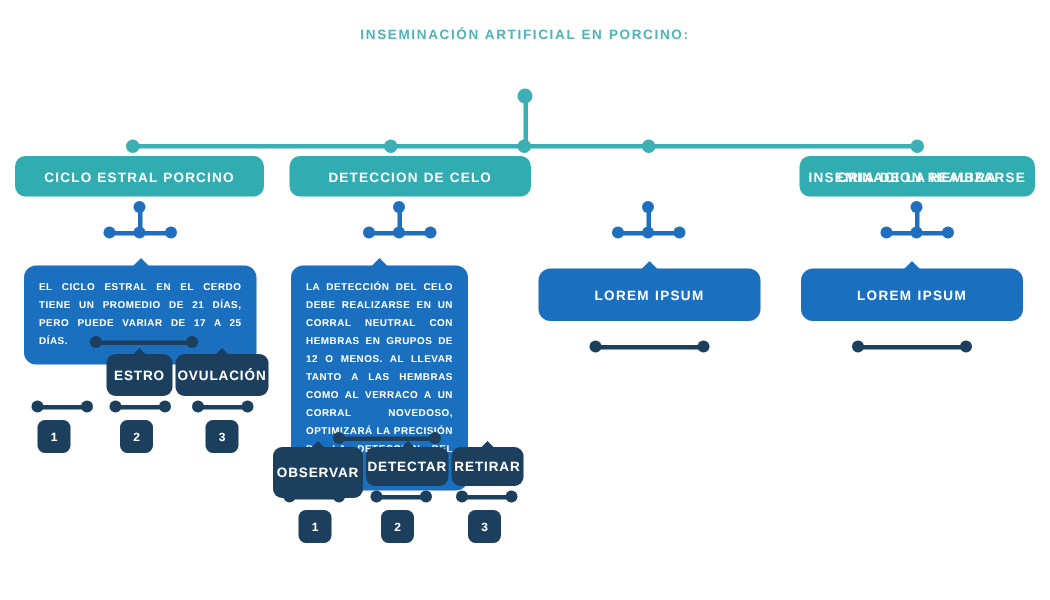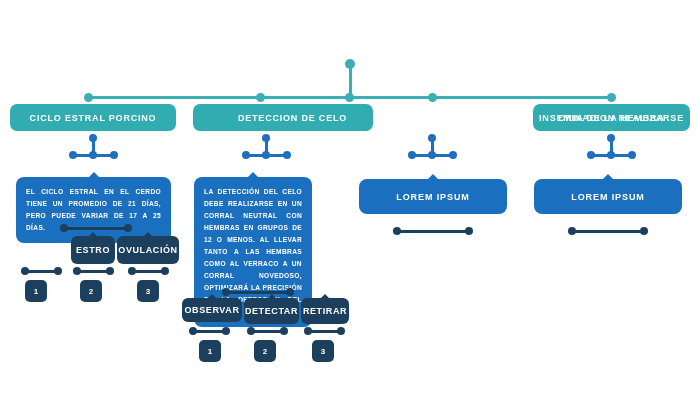--- a/index.html
+++ b/index.html
@@ -109,36 +109,37 @@
   .dumb .bar{position:absolute;left:4px;top:3px;height:3px;background:#1C3F5E;}
   .dumb .dot{position:absolute;top:0;width:8px;height:8px;border-radius:50%;background:#1C3F5E;}
   .dumb .dot.l{left:0;}
   .dumb .dot.r{right:0;}
 </style>
 </head>
 <body>
 
 <div id="canvas">
 
+  <div class="kicker">INSEMINACIÓN ARTIFICIAL EN PORCINO:</div>
 
   <div class="stem-dot"></div>
   <div class="stem"></div>
   <div class="bus"></div>
   <div class="bus-dot" style="left:84px;"></div>
   <div class="bus-dot" style="left:256px;"></div>
   <div class="bus-dot" style="left:345px;"></div>
   <div class="bus-dot" style="left:428px;"></div>
   <div class="bus-dot" style="left:607px;"></div>
 
   <div class="tealbox" style="left:10px;width:166px;">
     <div class="stack">
       <span>CICLO ESTRAL PORCINO</span>
     </div>
   </div>
-  <div class="tealbox" style="left:193px;width:161px;padding-left:19px;">
+  <div class="tealbox" style="left:193px;width:161px;">
     <div class="stack">
       <span>DETECCION DE CELO</span>
     </div>
   </div>
   <div class="tealbox" style="left:533px;width:157px;">
     <div class="stack">
       <span>INSEMINACION REALIZARSE</span>
       <span class="over">CRIA DE LA HEMBRA</span>
     </div>
   </div>
@@ -224,21 +225,21 @@
   <div class="bluebox para" style="left:194px;top:177px;width:118px;">
     <div class="notch"></div>
     <span>LA DETECCIÓN DEL CELO DEBE REALIZARSE EN UN CORRAL NEUTRAL CON HEMBRAS EN GRUPOS DE 12 O MENOS. AL LLEVAR TANTO A LAS HEMBRAS COMO AL VERRACO A UN CORRAL NOVEDOSO, OPTIMIZARÁ LA PRECISIÓN DE LA DETECCIÓN DEL CELO.</span>
   </div>
   <div class="dumb" style="left:222px;top:288px;width:72px;">
     <div class="bar" style="width:64px;"></div>
     <div class="dot l"></div>
       <div class="dot r"></div>
   </div>
 
-  <div class="navybox" style="left:182px;top:298px;width:60px;height:24px;">
+  <div class="navybox" style="left:182px;top:298px;width:60px;height:34px;">
     <div class="notch"></div>
     <span>OBSERVAR</span>
   </div>
   <div class="navybox" style="left:244px;top:298px;width:55px;height:26px;">
     <div class="notch"></div>
     <span>DETECTAR</span>
   </div>
   <div class="navybox" style="left:301px;top:298px;width:48px;height:26px;">
     <div class="notch"></div>
     <span>RETIRAR</span>

